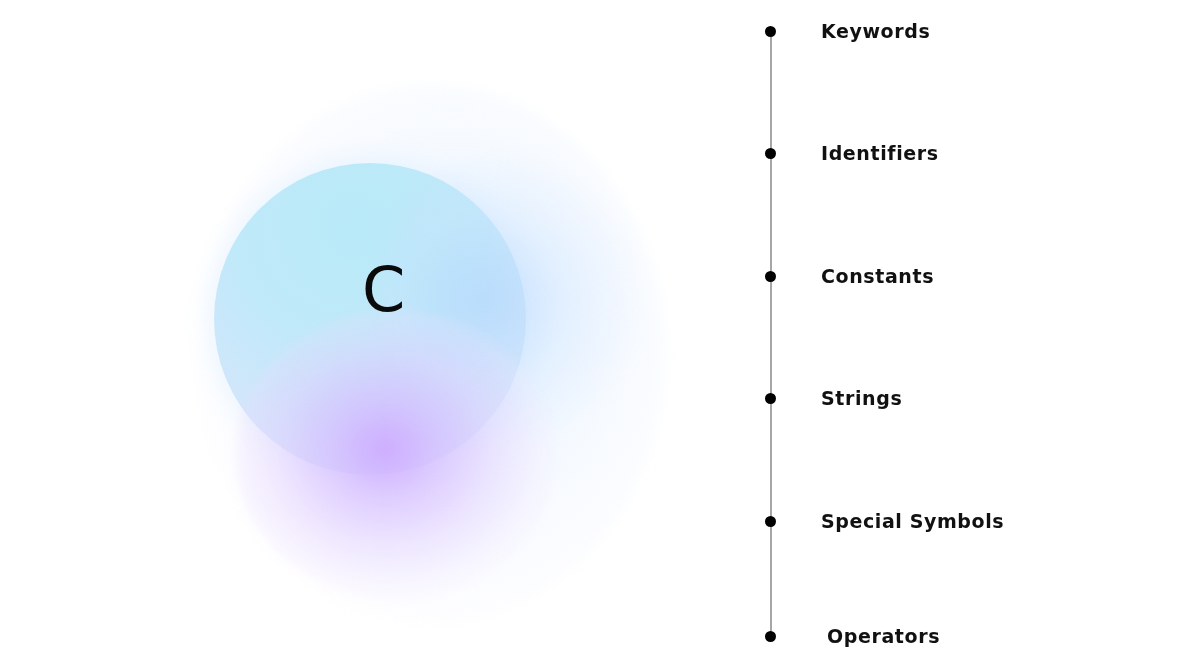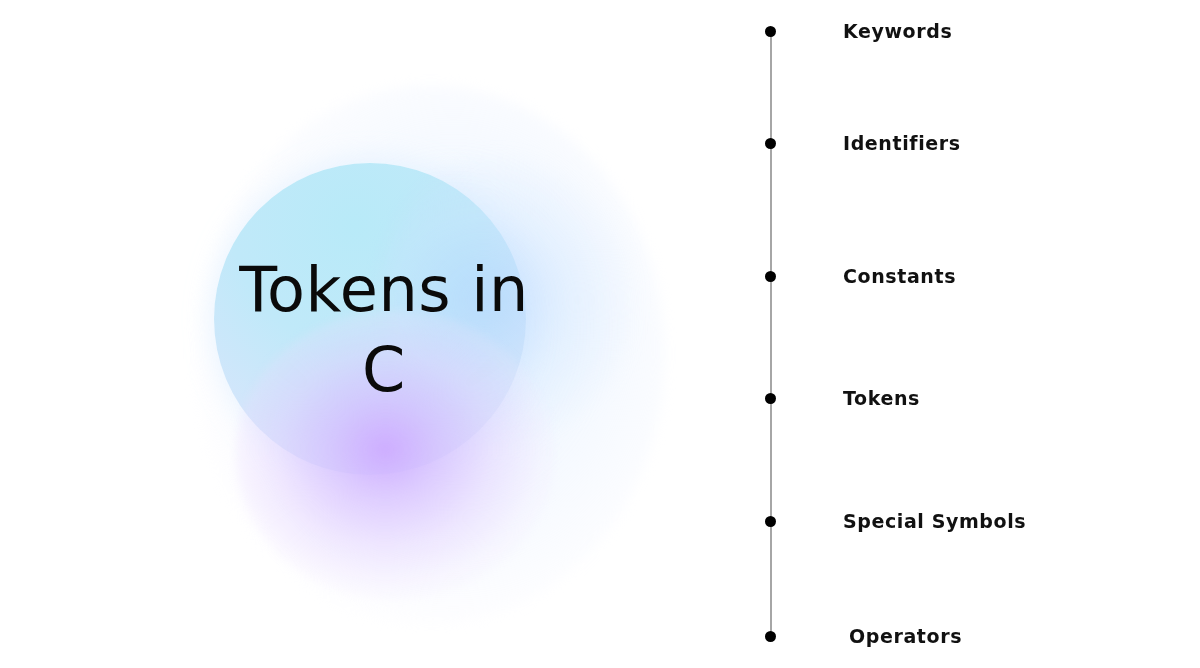--- a/index.html
+++ b/index.html
@@ -98,55 +98,53 @@
     }
     .tl-label {
       position: absolute;
       left: 56px;
       white-space: nowrap;
       font-family: "DejaVu Sans", sans-serif;
       font-weight: bold;
       font-size: 19px;
       letter-spacing: 0.6px;
       color: #111;
-      margin-left: 22px;
     }
     .tl-label.shift { left: 62px; }
   </style>
 </head>
 <body>
 
 <div class="stage">
   <div class="halo"></div>
   <div class="circle-cyan"></div>
   <div class="glow-blue"></div>
   <div class="glow-purple"></div>
 
   <div class="title">
-    <div>Tokens in</div>
     <div>C</div>
   </div>
 
   <div class="timeline-line"></div>
 
   <div class="tl-item" style="top:21px;">
     <span class="tl-dot"></span>
     <span class="tl-label">Keywords</span>
   </div>
-  <div class="tl-item" style="top:133px;">
+  <div class="tl-item" style="top:143px;">
     <span class="tl-dot"></span>
     <span class="tl-label">Identifiers</span>
   </div>
   <div class="tl-item" style="top:266px;text-align:right;">
     <span class="tl-dot"></span>
     <span class="tl-label">Constants</span>
   </div>
   <div class="tl-item" style="top:388px;">
     <span class="tl-dot"></span>
-    <span class="tl-label">Tokens</span>
+    <span class="tl-label">Strings</span>
   </div>
   <div class="tl-item" style="top:511px;justify-content:flex-end;">
     <span class="tl-dot"></span>
     <span class="tl-label">Special Symbols</span>
   </div>
   <div class="tl-item" style="top:626px;">
     <span class="tl-dot"></span>
     <span class="tl-label shift">Operators</span>
   </div>
 </div>

